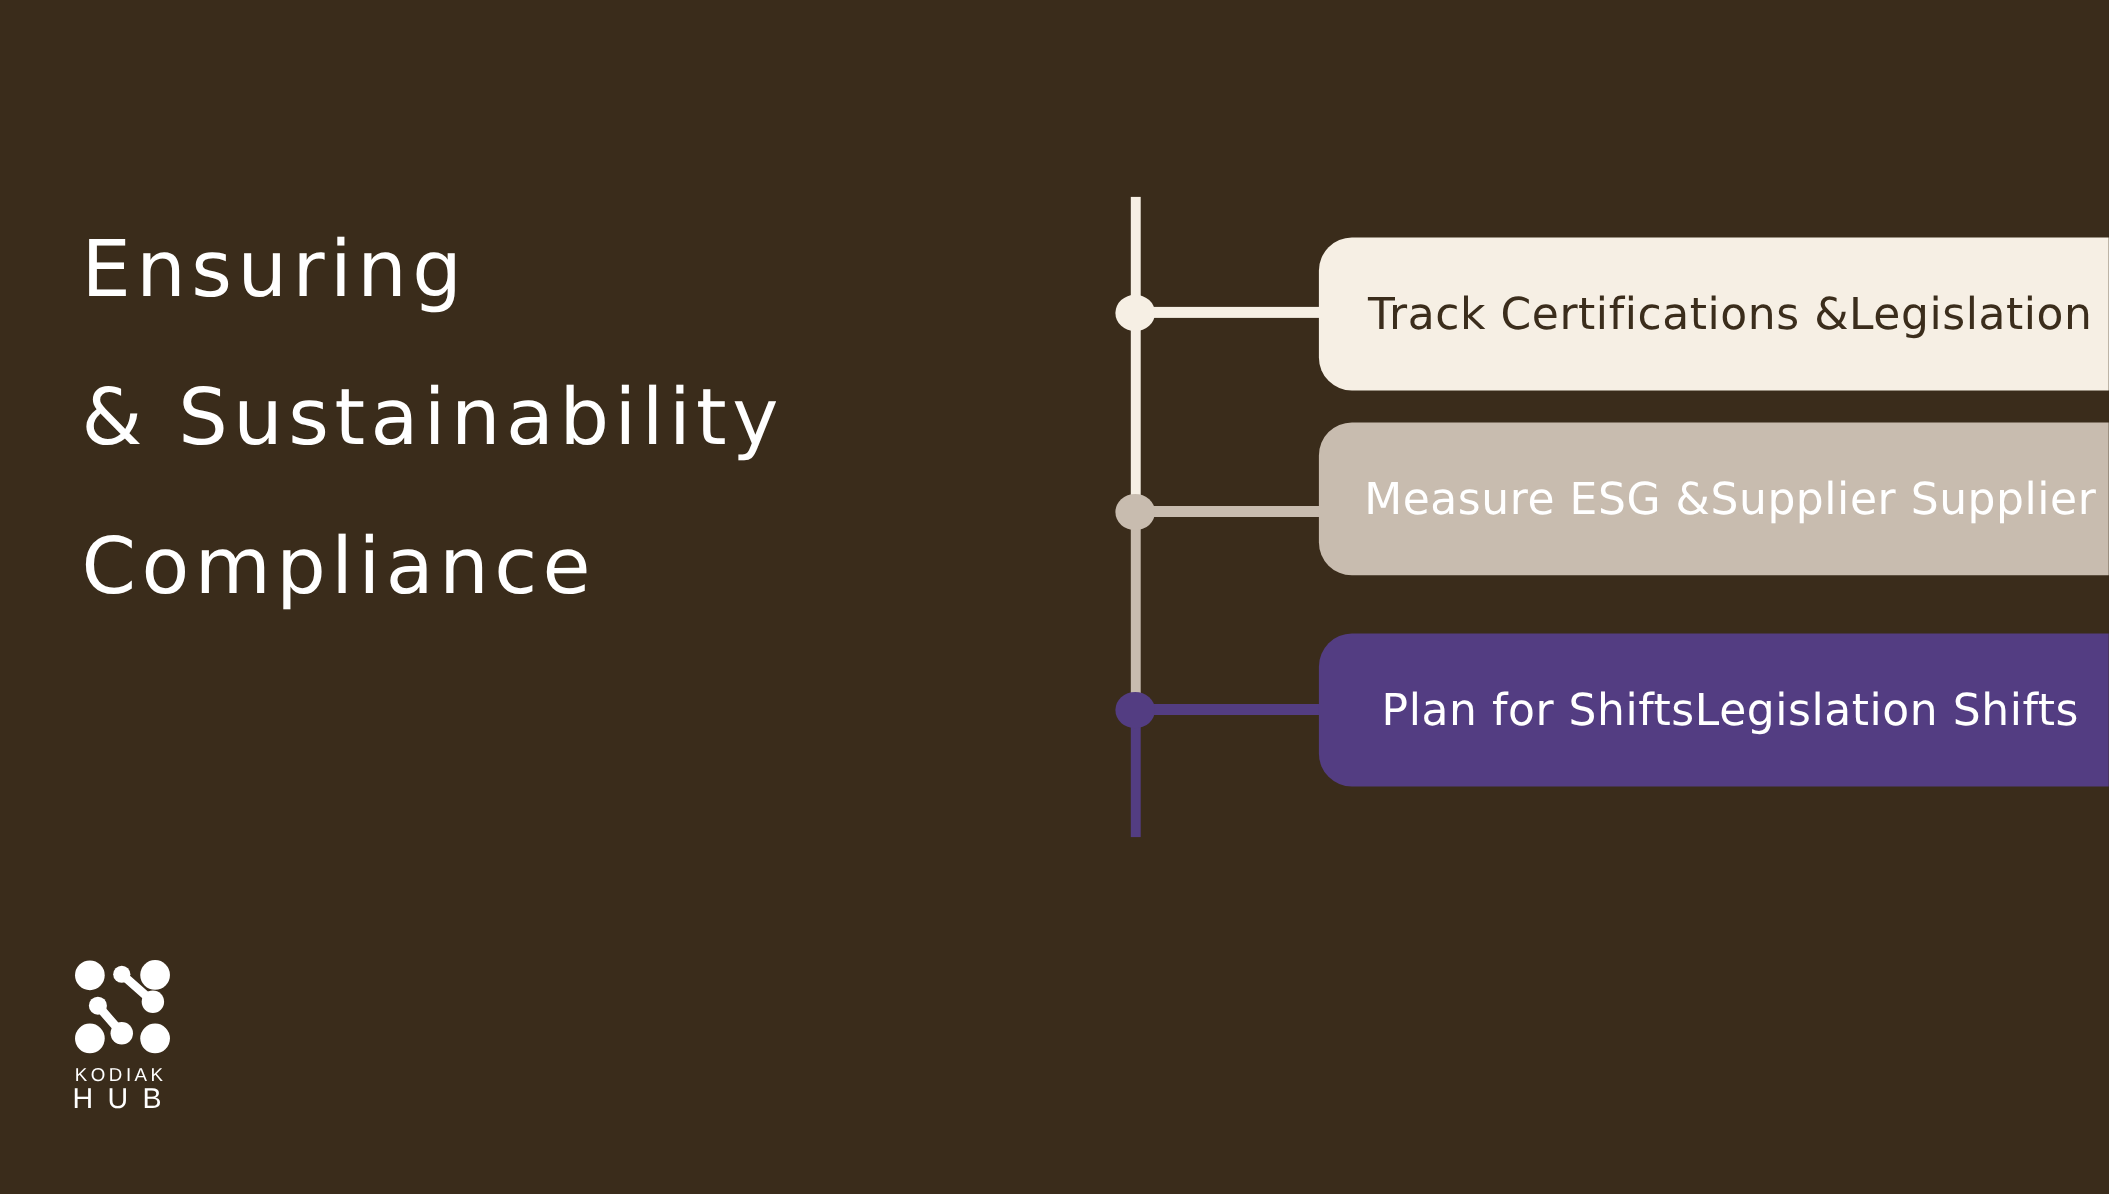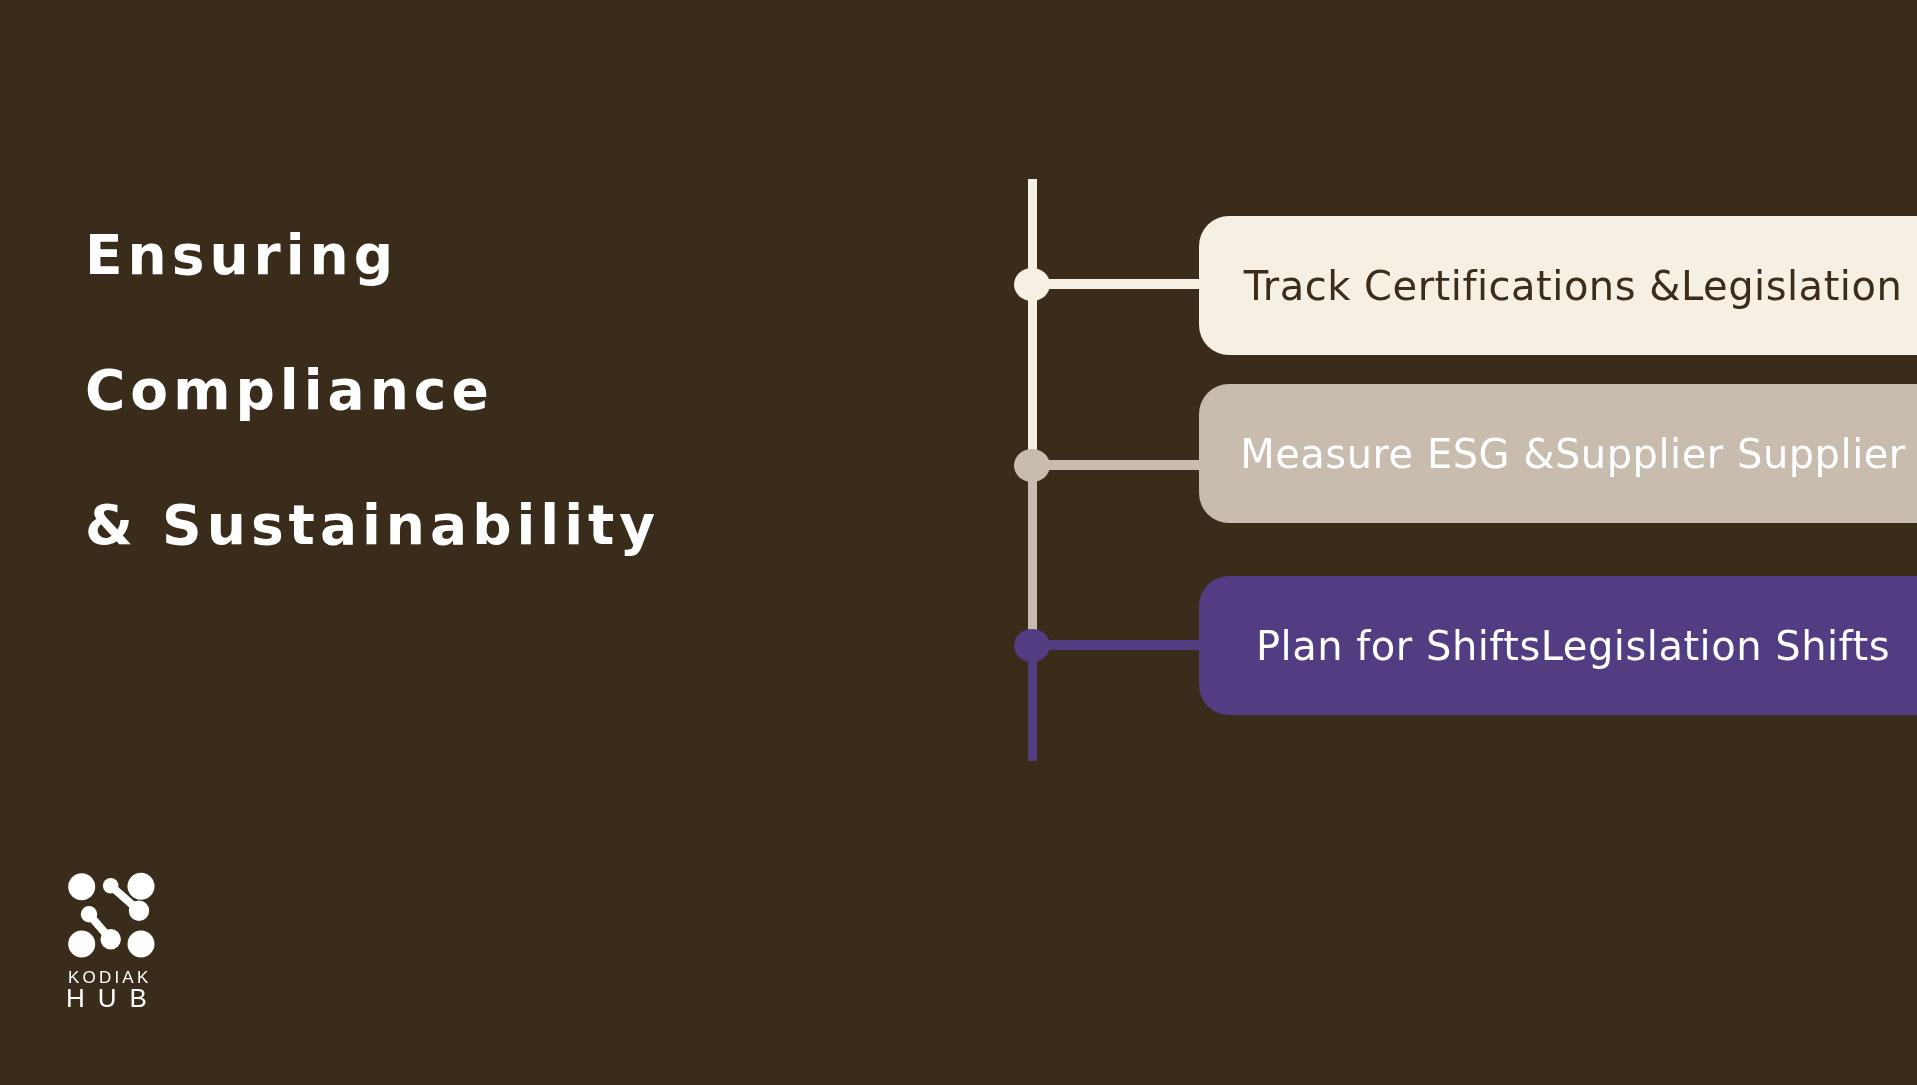--- a/index.html
+++ b/index.html
@@ -16,25 +16,25 @@
   }
   .slide {
     position: absolute;
     inset: 0;
   }
   
   .title {
     position: absolute;
     left: 70px;
     top: 173px;
-    margin: 15px;
+    margin: 4px;
     color: var(--white, #ffffff);
-    font-size: 55px;
+    font-size: 71px;
     line-height: 135px;
-    font-weight: bold;
+    font-weight: normal;
     letter-spacing: 5px;
     white-space: nowrap;
   }
   .title .line { display: block; }
   
   .vseg { position: absolute; left: 1028px; width: 9px; }
   .vseg.s1 { top: 179px; height: 286px; background: var(--cream, #f6efe4); }
   .vseg.s2 { top: 465px; height: 180px; background: var(--taupe, #c8bcaf); }
   .vseg.s3 { top: 645px; height: 116px; background: var(--purple, #533d82); }
   .hconn { position: absolute; left: 1032px; width: 168px; height: 10px; }
@@ -95,22 +95,22 @@
     fill: var(--white, #ffffff);
   }
 </style>
 </head>
 <body style="--bg: #3a2c1b; --cream: #f6efe4; --taupe: #c8bcaf; --purple: #533d82; --ink: #3b2d1c; --white: #ffffff;">
 
 <div class="slide">
 
   <h1 class="title">
     <span class="line">Ensuring</span>
+    <span class="line">&amp; Sustainability</span>
     <span class="line">Compliance</span>
-    <span class="line">&amp; Sustainability</span>
   </h1>
 
   <div>
     <div class="vseg s1"></div>
     <div class="vseg s2"></div>
     <div class="vseg s3"></div>
 
     <div class="hconn c1"></div>
     <div class="hconn c2"></div>
     <div class="hconn c3"></div>

